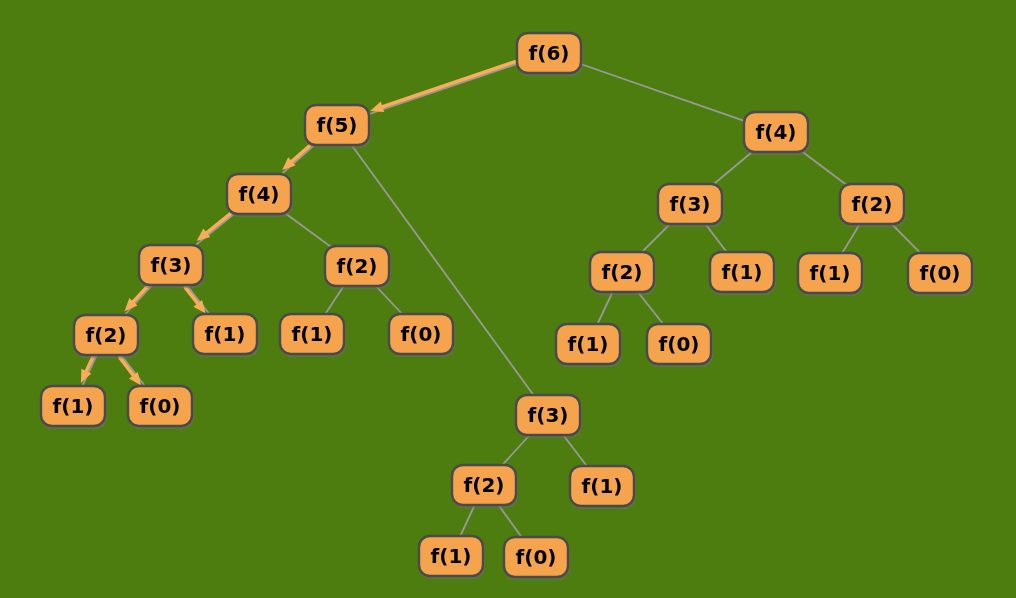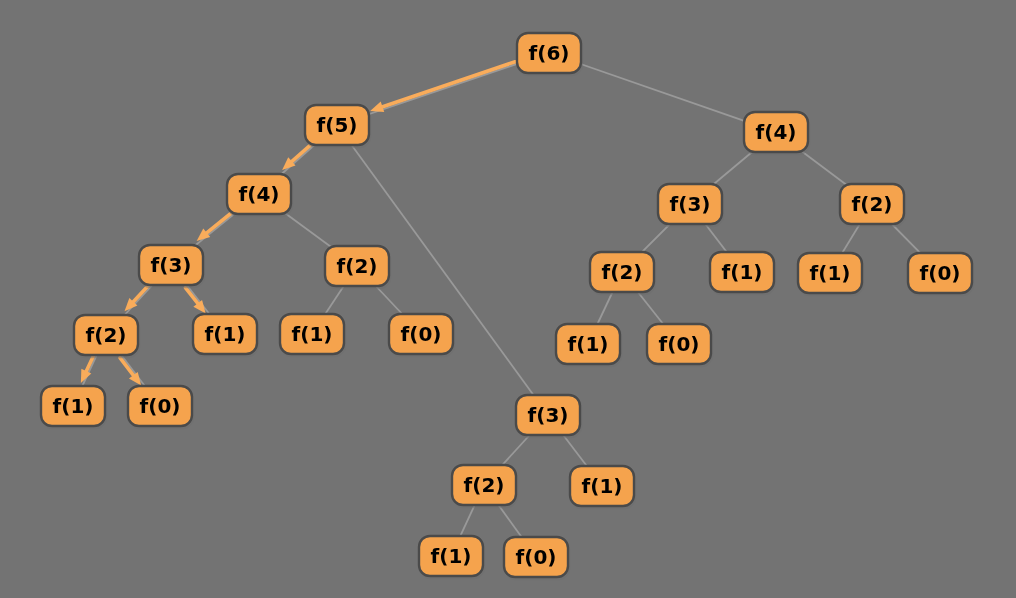--- a/index.html
+++ b/index.html
@@ -1,18 +1,18 @@
 <!DOCTYPE html>
 <html><head>
 <meta charset="utf-8">
 <style>
   html, body { margin: 0; padding: 0; background: #ffffff; }
   .stage {
     width: 1016px; height: 598px;
-    position: relative; background: #737373; overflow: hidden;
+    position: relative; background: #4d7c0f; overflow: hidden;
   }
   svg { display: block; width: 1016px; height: 598px; }
   .nodes-layer { filter: drop-shadow(1.5px 2px 0.6px rgba(110,110,110,0.5)); }
   .node-label {
     font-family: "DejaVu Sans", sans-serif;
     font-weight: 700;
     font-size: 20px;
     fill: #000000;
   }
 </style>

